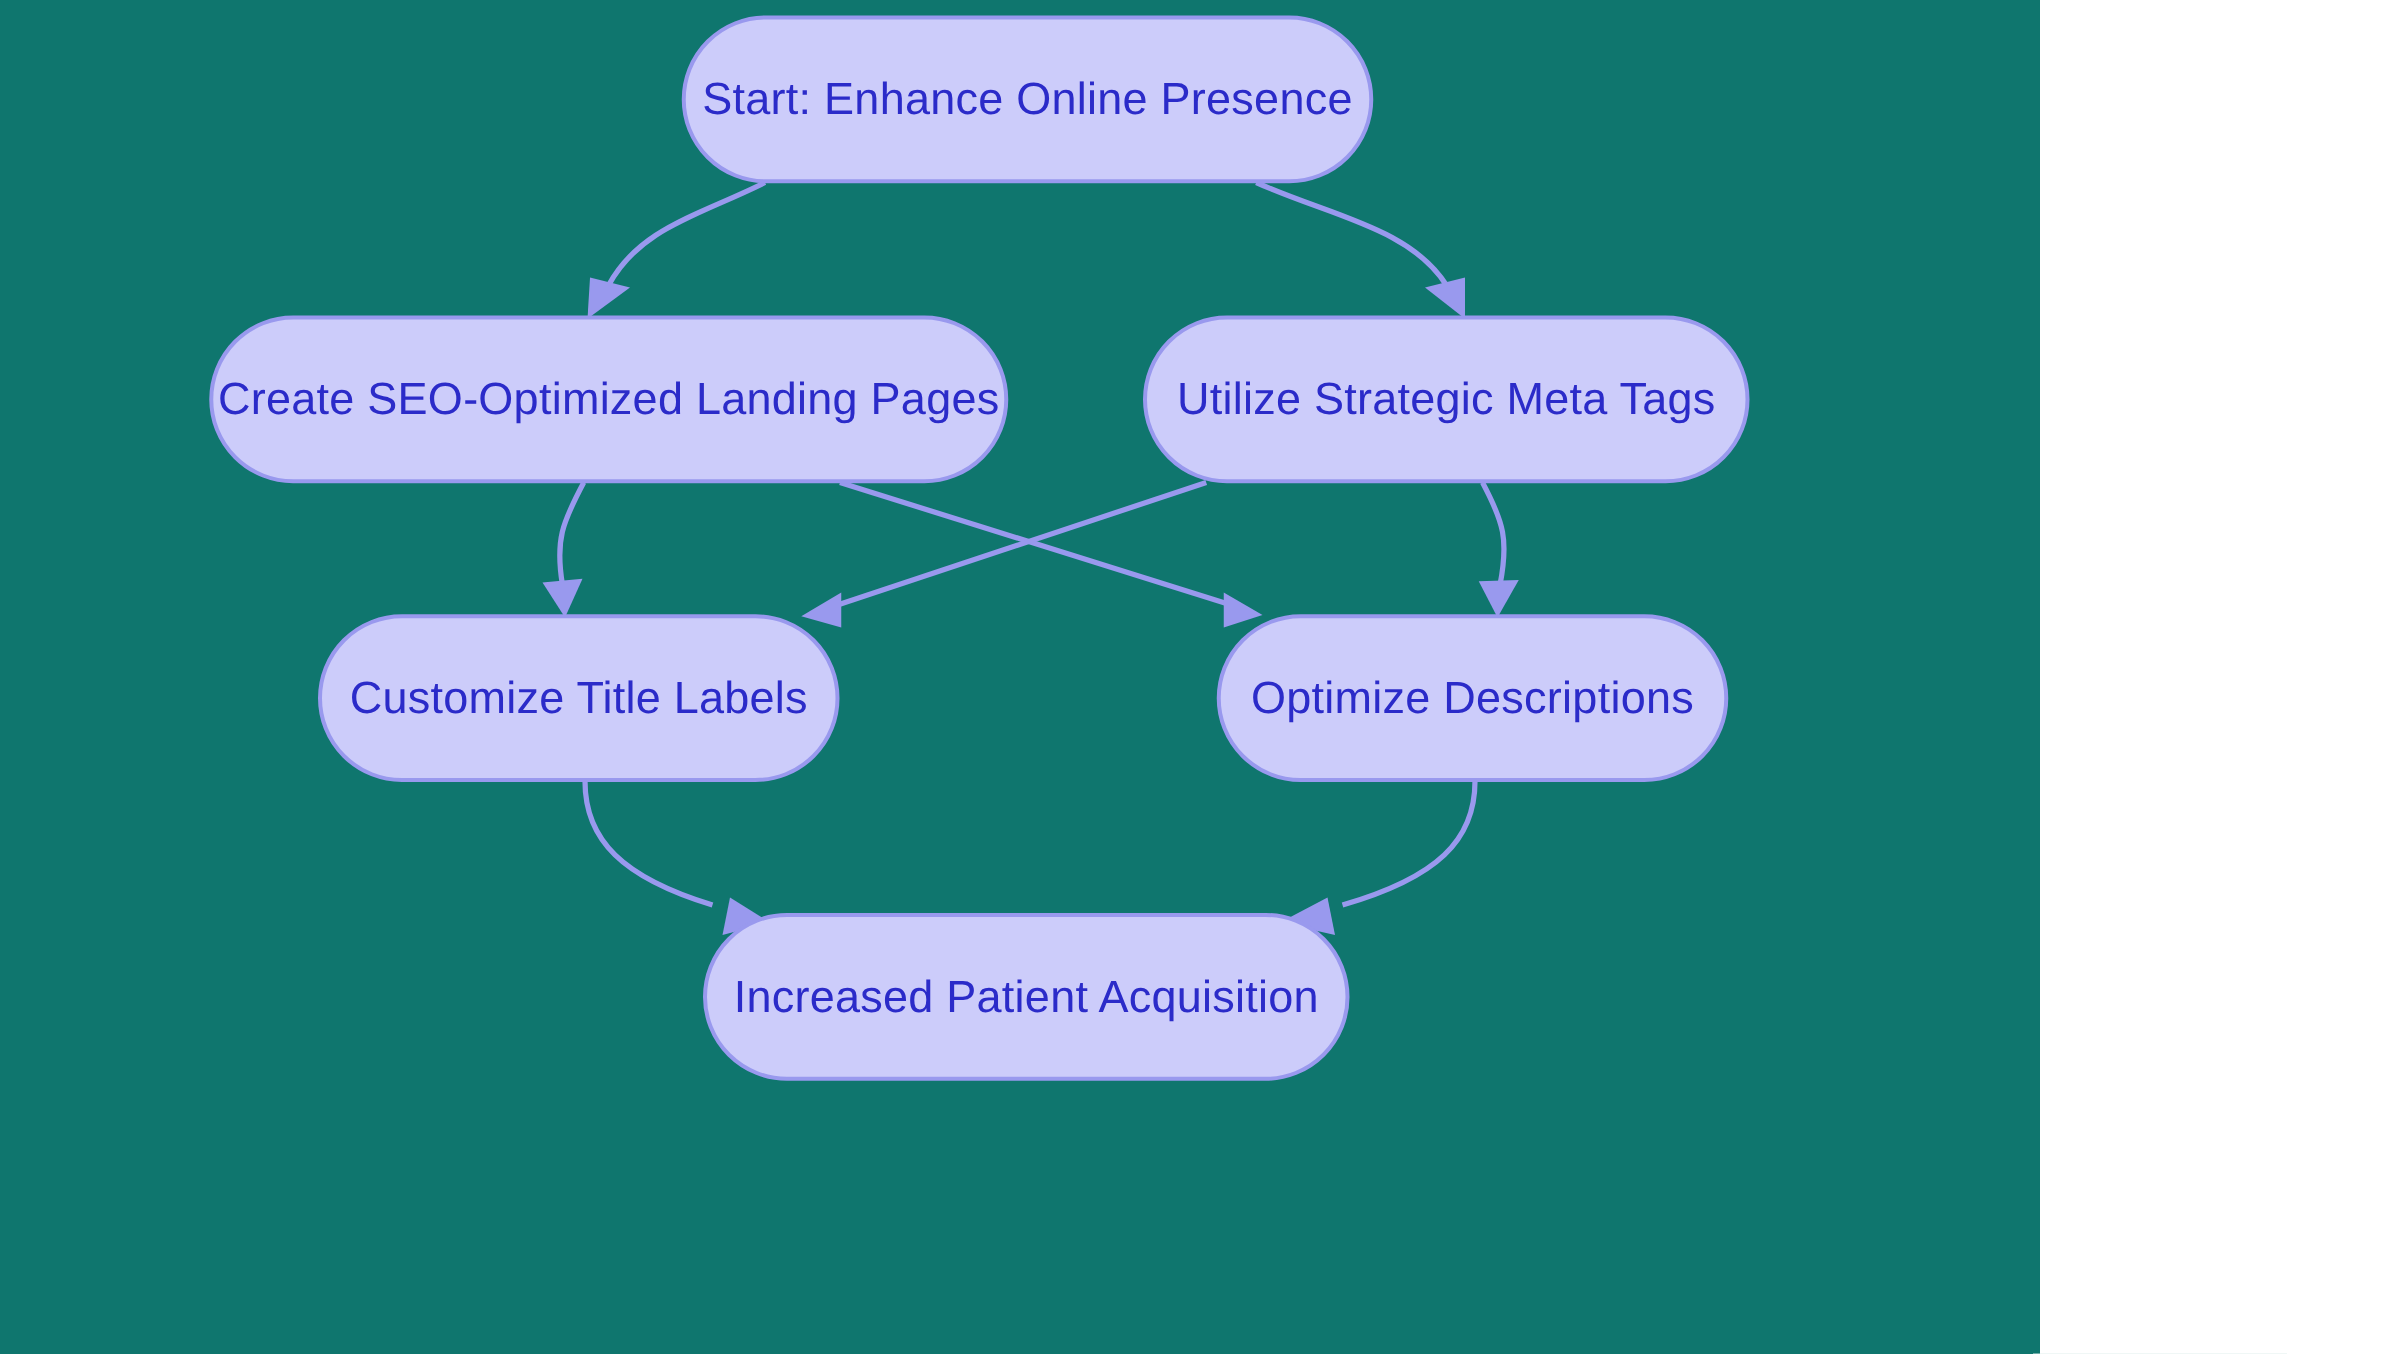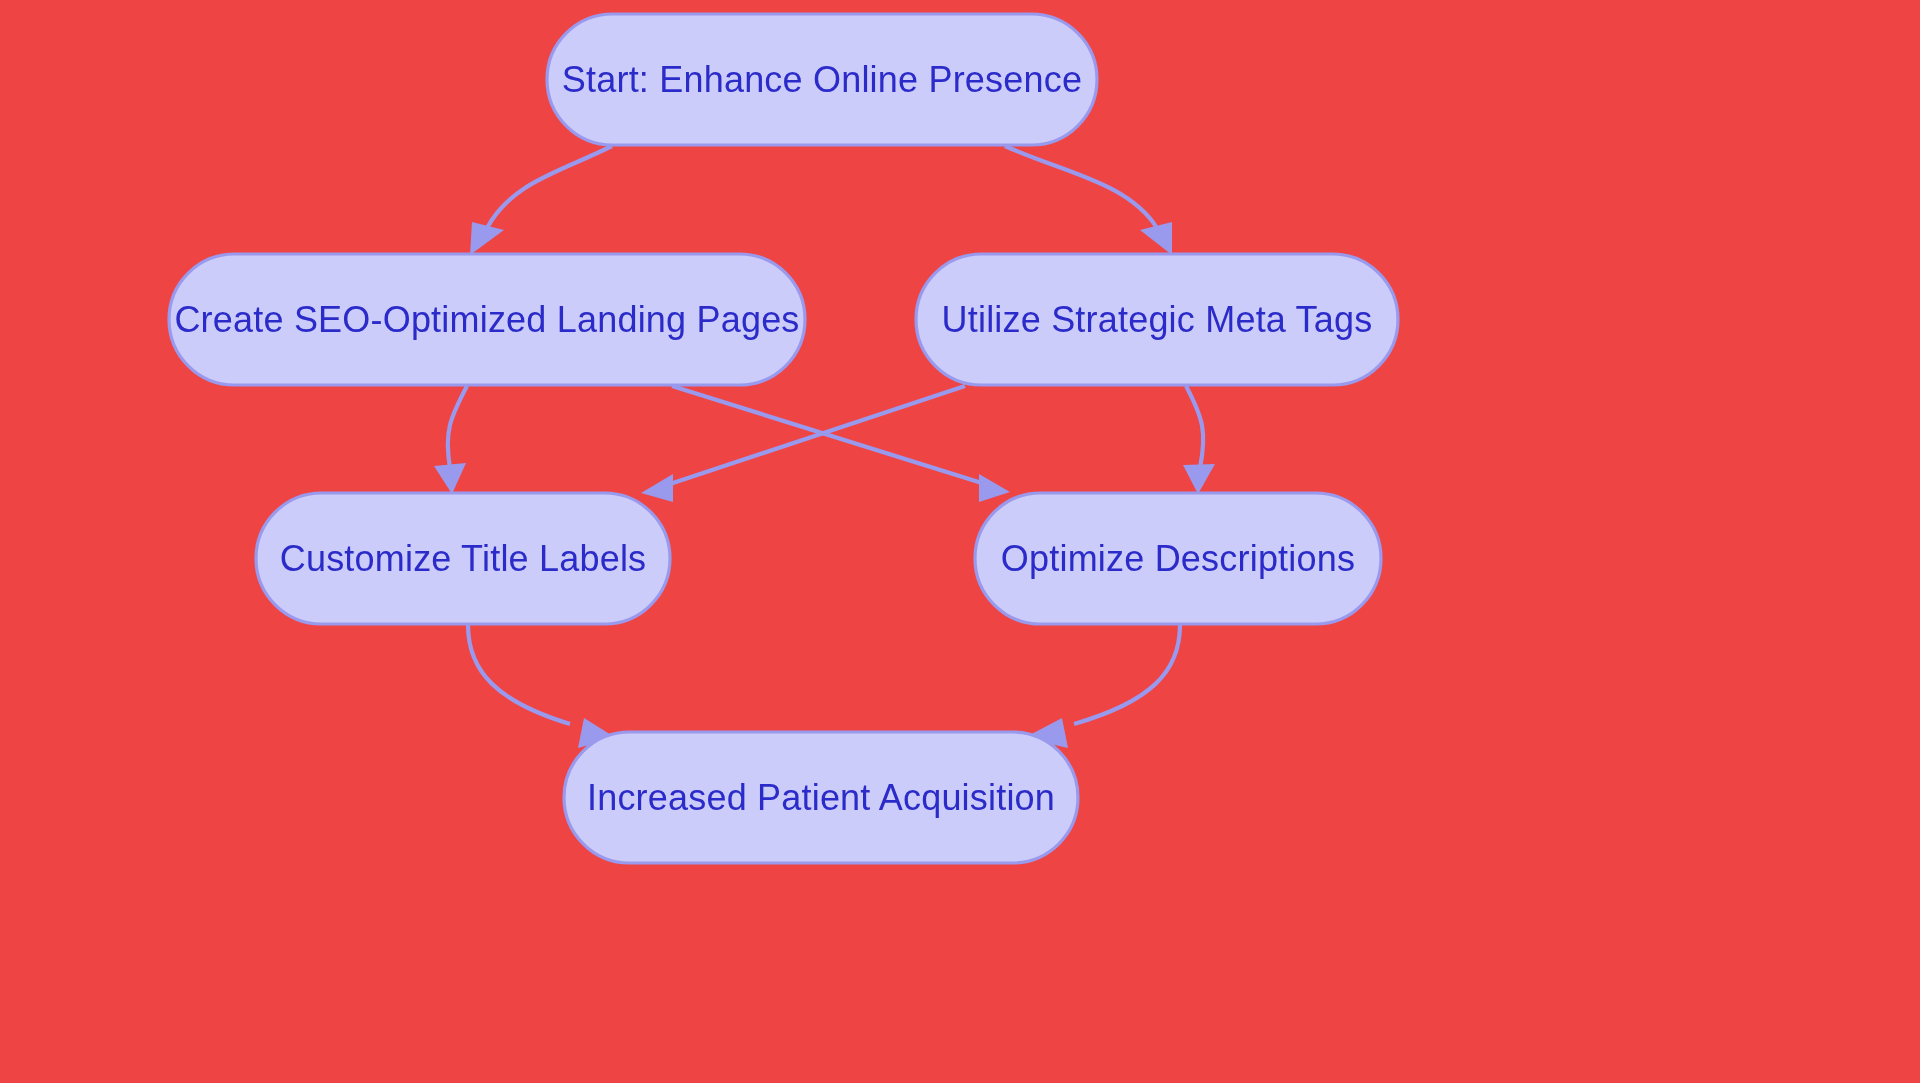--- a/index.html
+++ b/index.html
@@ -9,23 +9,23 @@
     background: #ffffff;
   }
   body {
     width: 1920px;
     height: 1083px;
     overflow: hidden;
     font-family: "Liberation Sans", sans-serif;
   }
   #diagram-root {
     position: relative;
-    width: 1920px;
+    width: 1632px;
     height: 1083px;
-    background: #ef4444;
+    background: #0f766e;
   }
   #flow-svg {
     position: absolute;
     top: 0;
     left: 0;
     width: 1920px;
     height: 1083px;
     display: block;
   }
   .node-shape {

